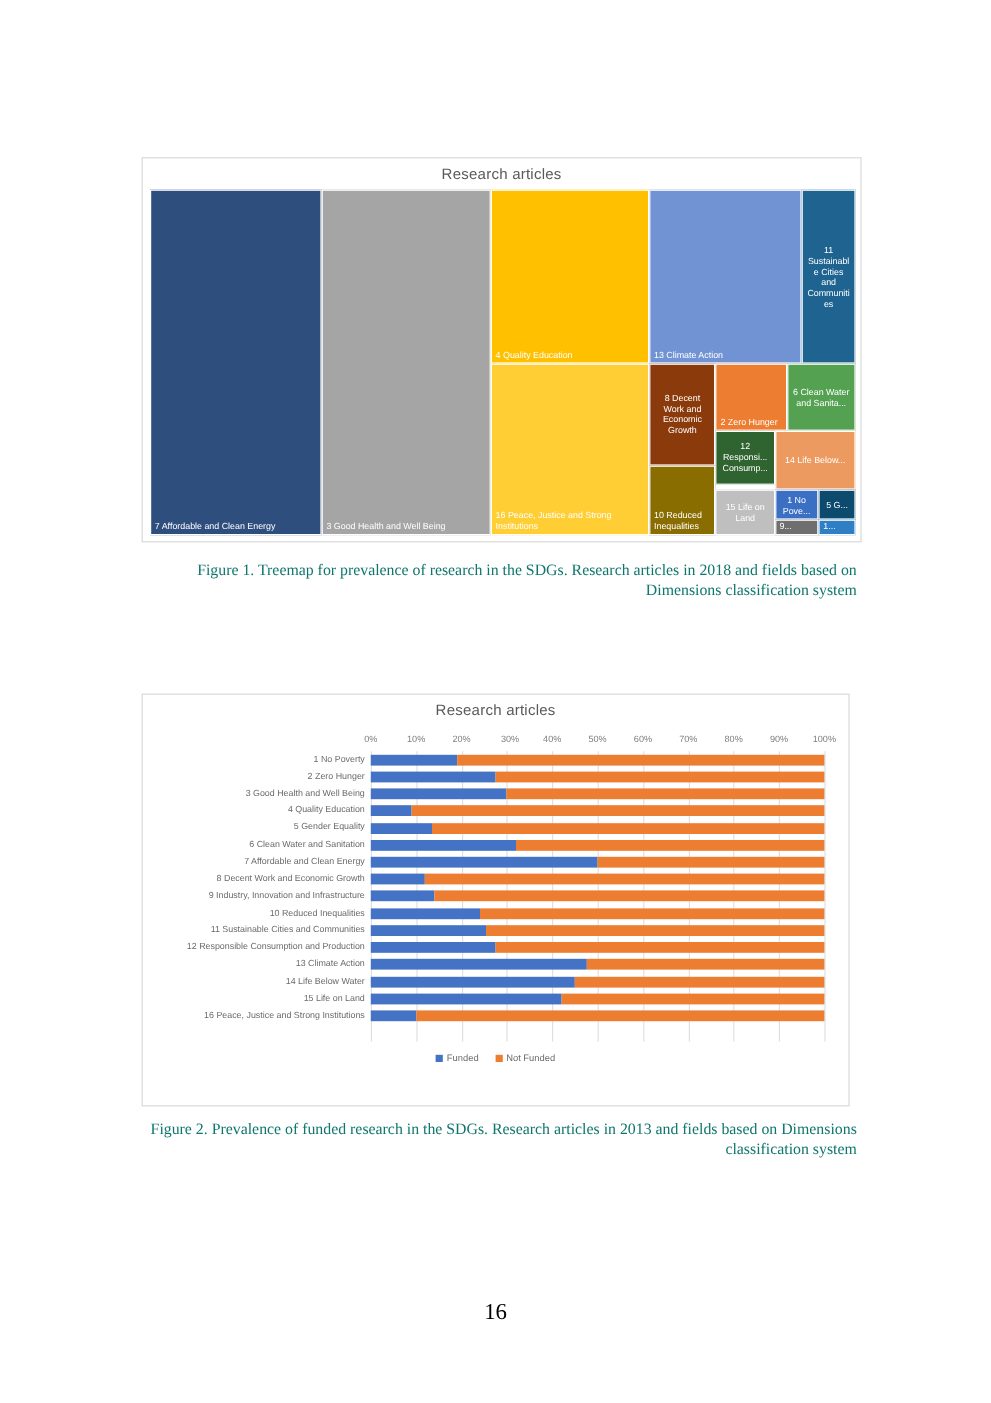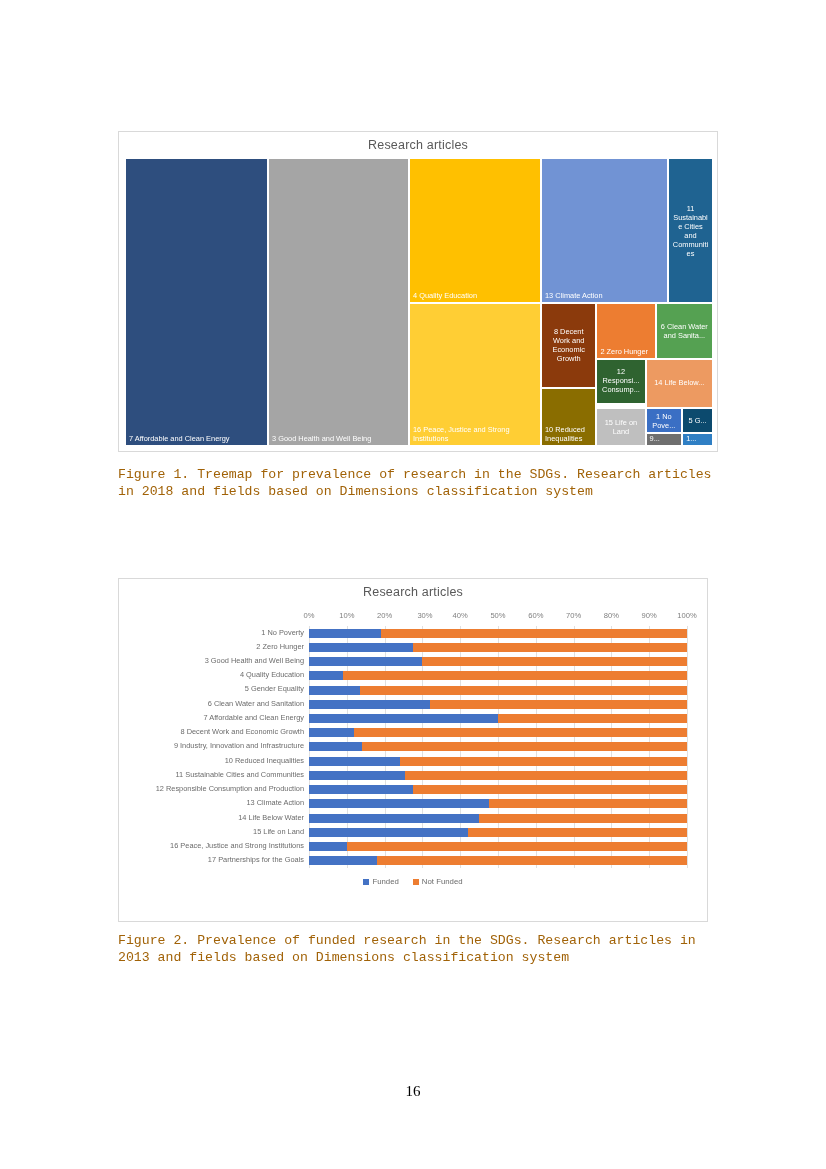--- a/index.html
+++ b/index.html
@@ -63,25 +63,25 @@
   .tile.center .tlabel {
     top: 50%;
     bottom: auto;
     transform: translateY(-50%);
     text-align: center;
   }
 
   
   .caption {
     position: absolute;
-    font-family: Liberation Mono, monospace;
+    font-family: Liberation Serif, serif;
     font-size: 13.2px;
     line-height: 1.32;
-    color: #a16207;
-    text-align: left;
+    color: #0f766e;
+    text-align: right;
   }
   #caption-1 { left: 118px; top: 466px; width: 596px; }
   #caption-2 { left: 118px; top: 932px; width: 596px; }
 
   
   #bar-figure {
     position: absolute;
     left: 118px;
     top: 578px;
     width: 590px;
@@ -166,21 +166,21 @@
   }
 
   
   #page-number {
     position: absolute;
     left: 0;
     right: 0;
     top: 1083px;
     text-align: center;
     font-family: "Liberation Serif", serif;
-    font-size: 15px;
+    font-size: 19px;
     color: #000000;
   }
 </style>
 </head>
 <body>
 
 <div id="treemap-figure">
   <div class="chart-title">Research articles</div>
   <div id="treemap-plot">
       <div class="tile" style="left: 0px; top: 0px; width: 143.002px; height: 288px; background: rgb(46, 78, 126);">
@@ -339,24 +339,19 @@
       <div class="bar-row" style="top: 199.294px; height: 14.2353px;">
         <span class="cat-label">15 Life on Land</span>
         <div class="seg funded" style="width: 158.76px; background: rgb(68, 114, 196);"></div>
         <div class="seg notfunded" style="left: 158.76px; width: 219.24px; background: rgb(237, 125, 49);"></div>
       </div>
       <div class="bar-row" style="top: 213.529px; height: 14.2353px;">
         <span class="cat-label">16 Peace, Justice and Strong Institutions</span>
         <div class="seg funded" style="width: 37.8px; background: rgb(68, 114, 196);"></div>
         <div class="seg notfunded" style="left: 37.8px; width: 340.2px; background: rgb(237, 125, 49);"></div>
       </div>
-      <div class="bar-row" style="top: 227.765px; height: 14.2353px;">
-        <span class="cat-label">17 Partnerships for the Goals</span>
-        <div class="seg funded" style="width: 68.04px; background: rgb(68, 114, 196);"></div>
-        <div class="seg notfunded" style="left: 68.04px; width: 309.96px; background: rgb(237, 125, 49);"></div>
-      </div>
     </div>
   <div id="bar-legend"><span class="lg"><span class="swatch" style="background: rgb(68, 114, 196);"></span><span>Funded</span></span><span class="lg"><span class="swatch" style="background: rgb(237, 125, 49);"></span><span>Not Funded</span></span></div>
 </div>
 
 <div class="caption" id="caption-2">Figure 2. Prevalence of funded research in the SDGs. Research articles in 2013 and fields based on Dimensions classification system</div>
 
 <div id="page-number">16</div>
 
 </body></html>

